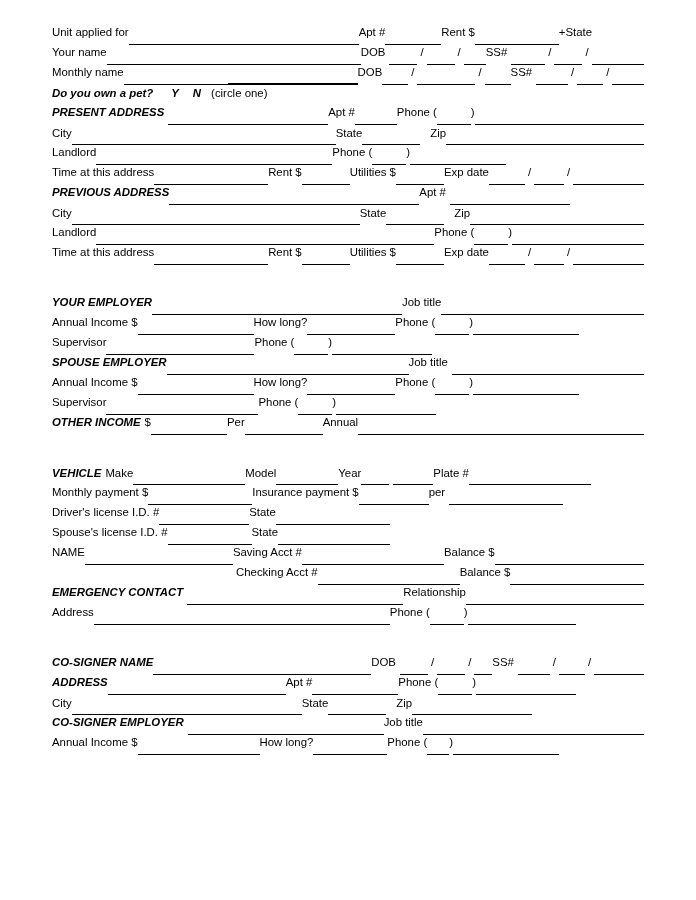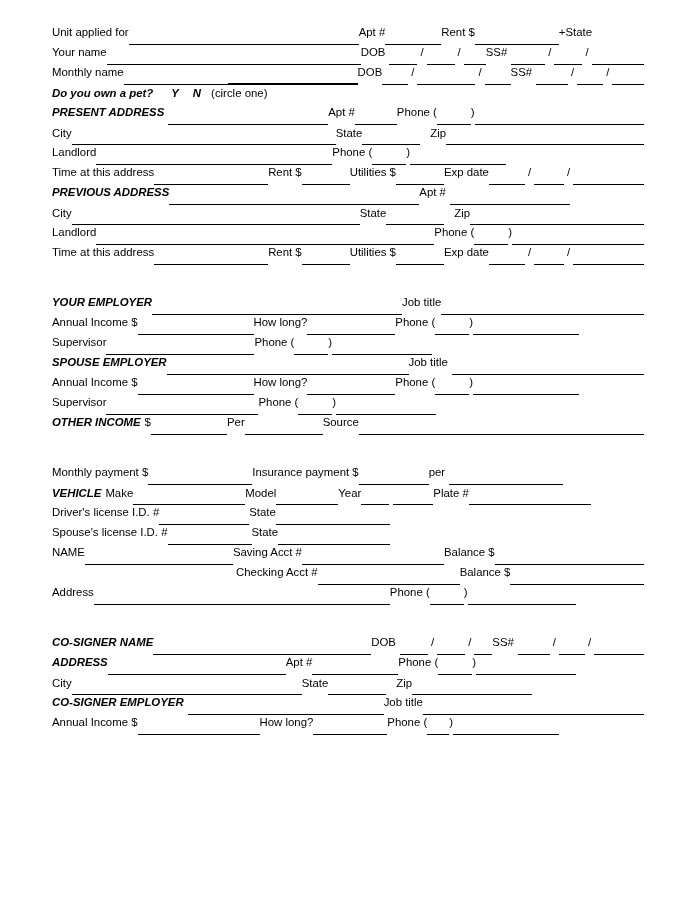--- a/index.html
+++ b/index.html
@@ -293,51 +293,51 @@
       <span class="lbl">)</span>
       <span class="fill" style="width:100px"></span>
     </div>
 
     <div class="row">
       <span class="lbl b sp-after">OTHER INCOME</span>
       <span class="lbl">$</span>
       <span class="fill" style="width:76px"></span>
       <span class="lbl">Per</span>
       <span class="fill" style="width:78px"></span>
-      <span class="lbl">Source</span>
+      <span class="lbl">Annual</span>
       <span class="fill grow"></span>
     </div>
 
     <div class="spacer"></div>
     <div class="spacer half"></div>
+
+    <div class="row">
+      <span class="lbl b sp-after">VEHICLE</span>
+      <span class="lbl">Make</span>
+      <span class="fill" style="width:112px"></span>
+      <span class="lbl">Model</span>
+      <span class="fill" style="width:62px"></span>
+      <span class="lbl">Year</span>
+      <span class="fill" style="width:28px"></span>
+      <span class="gap" style="width:4px"></span>
+      <span class="fill" style="width:40px"></span>
+      <span class="lbl">Plate #</span>
+      <span class="fill" style="width:122px"></span>
+    </div>
 
     <div class="row">
       <span class="lbl">Monthly payment $</span>
       <span class="fill" style="width:104px"></span>
       <span class="lbl">Insurance payment $</span>
       <span class="fill" style="width:70px"></span>
       <span class="lbl sp-after">per</span>
       <span class="fill" style="width:114px"></span>
     </div>
 
     <div class="row">
-      <span class="lbl b sp-after">VEHICLE</span>
-      <span class="lbl">Make</span>
-      <span class="fill" style="width:112px"></span>
-      <span class="lbl">Model</span>
-      <span class="fill" style="width:62px"></span>
-      <span class="lbl">Year</span>
-      <span class="fill" style="width:28px"></span>
-      <span class="gap" style="width:4px"></span>
-      <span class="fill" style="width:40px"></span>
-      <span class="lbl">Plate #</span>
-      <span class="fill" style="width:122px"></span>
-    </div>
-
-    <div class="row">
       <span class="lbl">Driver's license I.D. #</span>
       <span class="fill" style="width:90px"></span>
       <span class="lbl">State</span>
       <span class="fill" style="width:114px"></span>
     </div>
 
     <div class="row">
       <span class="lbl">Spouse's license I.D. #</span>
       <span class="fill" style="width:84px"></span>
       <span class="lbl">State</span>
@@ -353,20 +353,26 @@
       <span class="fill grow"></span>
     </div>
 
     <div class="row indent-bank">
       <span class="lbl">Checking Acct #</span>
       <span class="fill" style="width:142px"></span>
       <span class="lbl">Balance $</span>
       <span class="fill grow"></span>
     </div>
 
+    <div class="row">
+      <span class="lbl b sp-after">EMERGENCY CONTACT</span>
+      <span class="fill" style="width:216px"></span>
+      <span class="lbl">Relationship</span>
+      <span class="fill grow"></span>
+    </div>
 
     <div class="row">
       <span class="lbl">Address</span>
       <span class="fill" style="width:296px"></span>
       <span class="lbl">Phone (</span>
       <span class="fill" style="width:34px"></span>
       <span class="lbl">)</span>
       <span class="fill" style="width:108px"></span>
     </div>
 

